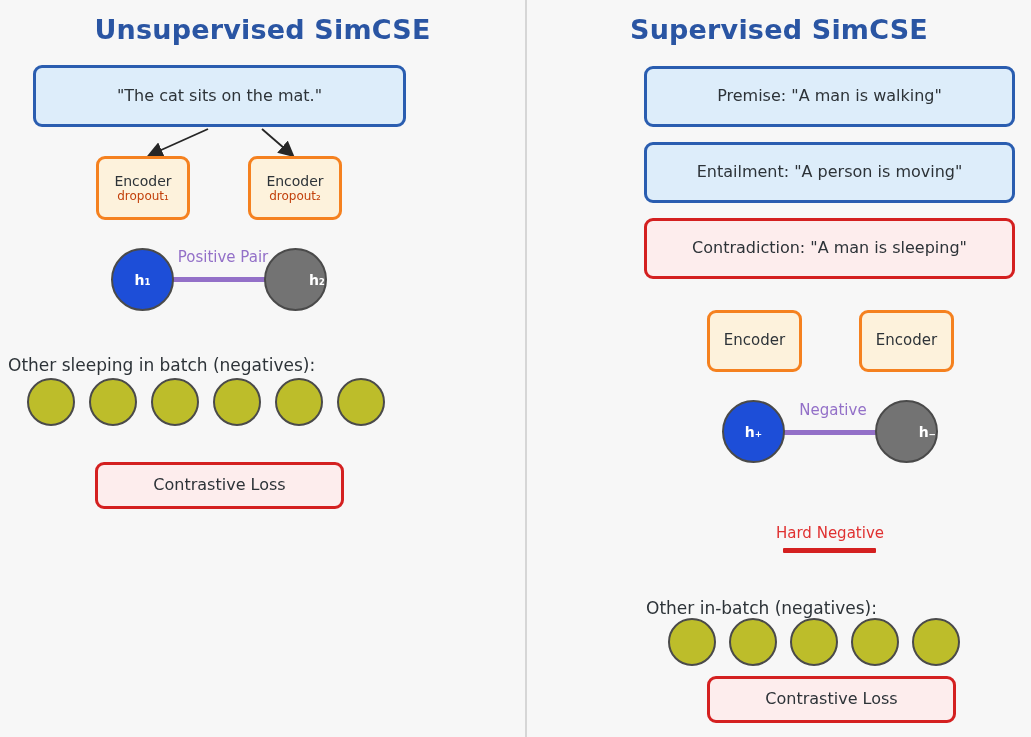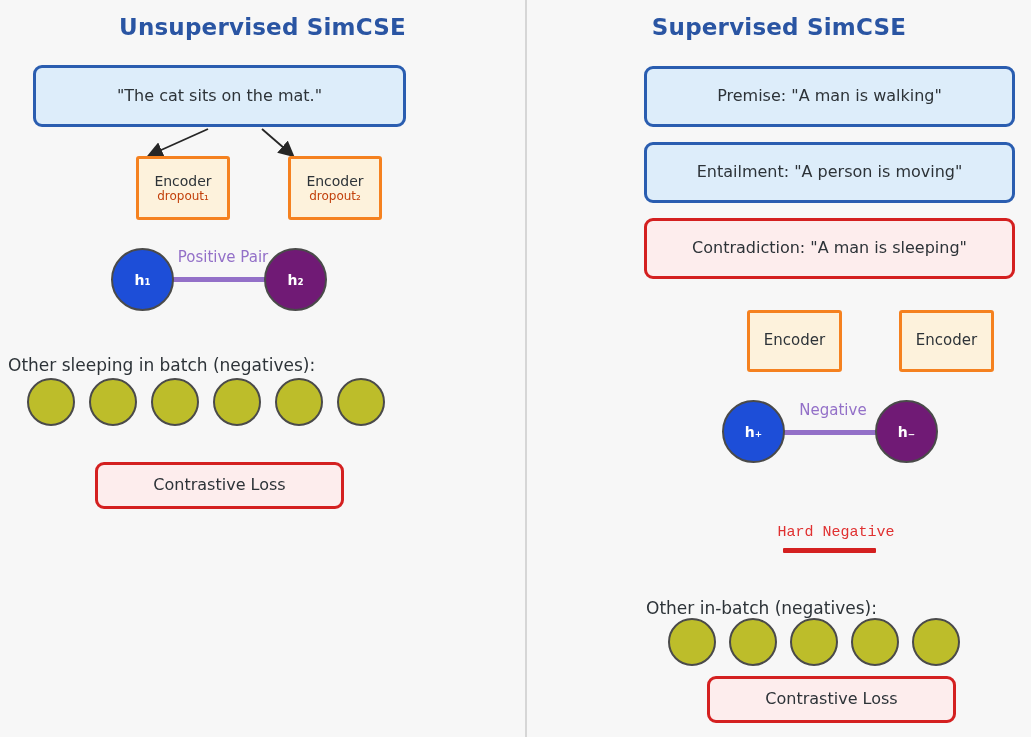--- a/index.html
+++ b/index.html
@@ -23,21 +23,21 @@
   }
 
   .panel { position: absolute; top: 0; height: 737px; }
   .panel-left  { left: 0;     width: 525px; }
   .panel-right { left: 527px; width: 504px; padding-left: 20px; }
 
   .panel-title {
     position: absolute;
     width: 100%;
     text-align: center;
-    font-size: 23px;
+    font-size: 27px;
     font-weight: bold;
     color: #2a55a3;
     letter-spacing: .2px;
   }
   .title-left  { top: 14px; left: 0; }
   .title-right { top: 14px; left: 0; }
 
   
   .box {
     position: absolute;
@@ -58,44 +58,43 @@
   .box-red {
     background: #fdeded;
     border: 3px solid #d42020;
     border-radius: 9px;
     color: #2d3338;
     font-size: 16px;
   }
   .box-orange {
     background: #fdf2dc;
     border: 3px solid #f5811f;
-    border-radius: 3px;
+    border-radius: 9px;
     color: #2d3338;
     font-size: 14px;
-    margin-left: 40px;
   }
   .enc-sub {
     font-size: 12px;
     color: #c2410c;
     margin-top: 1px;
   }
 
   
   .circle {
     position: absolute;
     border-radius: 50%;
     display: flex;
     align-items: center;
     justify-content: center;
     color: #ffffff;
     font-size: 14px;
     font-weight: 600;
   }
   .c-red   { background: #1d4ed8; border: 2px solid #4a4a4a; }
-  .c-green { background: #701a75; border: 2px solid #4a4a4a; }
+  .c-green { background: #737373; border: 2px solid #4a4a4a; justify-content: flex-end; }
   .c-olive { background: #bdbd2a; border: 2px solid #4a4a4a; }
 
   .connector {
     position: absolute;
     height: 5px;
     background: #9370c8;
     border-radius: 2px;
   }
   .connector-label {
     position: absolute;
@@ -225,21 +224,21 @@
     <div class="connector-label" style="left:252px; top:401px; width:108px;">Negative</div>
 
     <div class="circle c-red" style="left:195px; top:400px; width:63px; height:63px;">
       <span>h₊</span>
     </div>
 
     <div class="circle c-green" style="left:348px; top:400px; width:63px; height:63px;">
       <span>h₋</span>
     </div>
 
-    <div class="hard-neg-label" style="left:234px; top:524px; width:150px;font-family:Liberation Mono, monospace;">Hard Negative</div>
+    <div class="hard-neg-label" style="left:228px; top:524px; width:150px;">Hard Negative</div>
 
     <div class="hard-neg-bar" style="left:256px; top:548px; width:93px;"></div>
 
     <div class="caption" style="left:119px; top:598px;">Other in-batch (negatives):</div>
 
     <div id="neg-row-right" style="position:absolute; left:0; top:0;">
         <div class="circle c-olive" style="left: 141px; top: 618px; width: 48px; height: 48px;"></div>
         <div class="circle c-olive" style="left: 202px; top: 618px; width: 48px; height: 48px;"></div>
         <div class="circle c-olive" style="left: 263px; top: 618px; width: 48px; height: 48px;"></div>
         <div class="circle c-olive" style="left: 324px; top: 618px; width: 48px; height: 48px;"></div>

